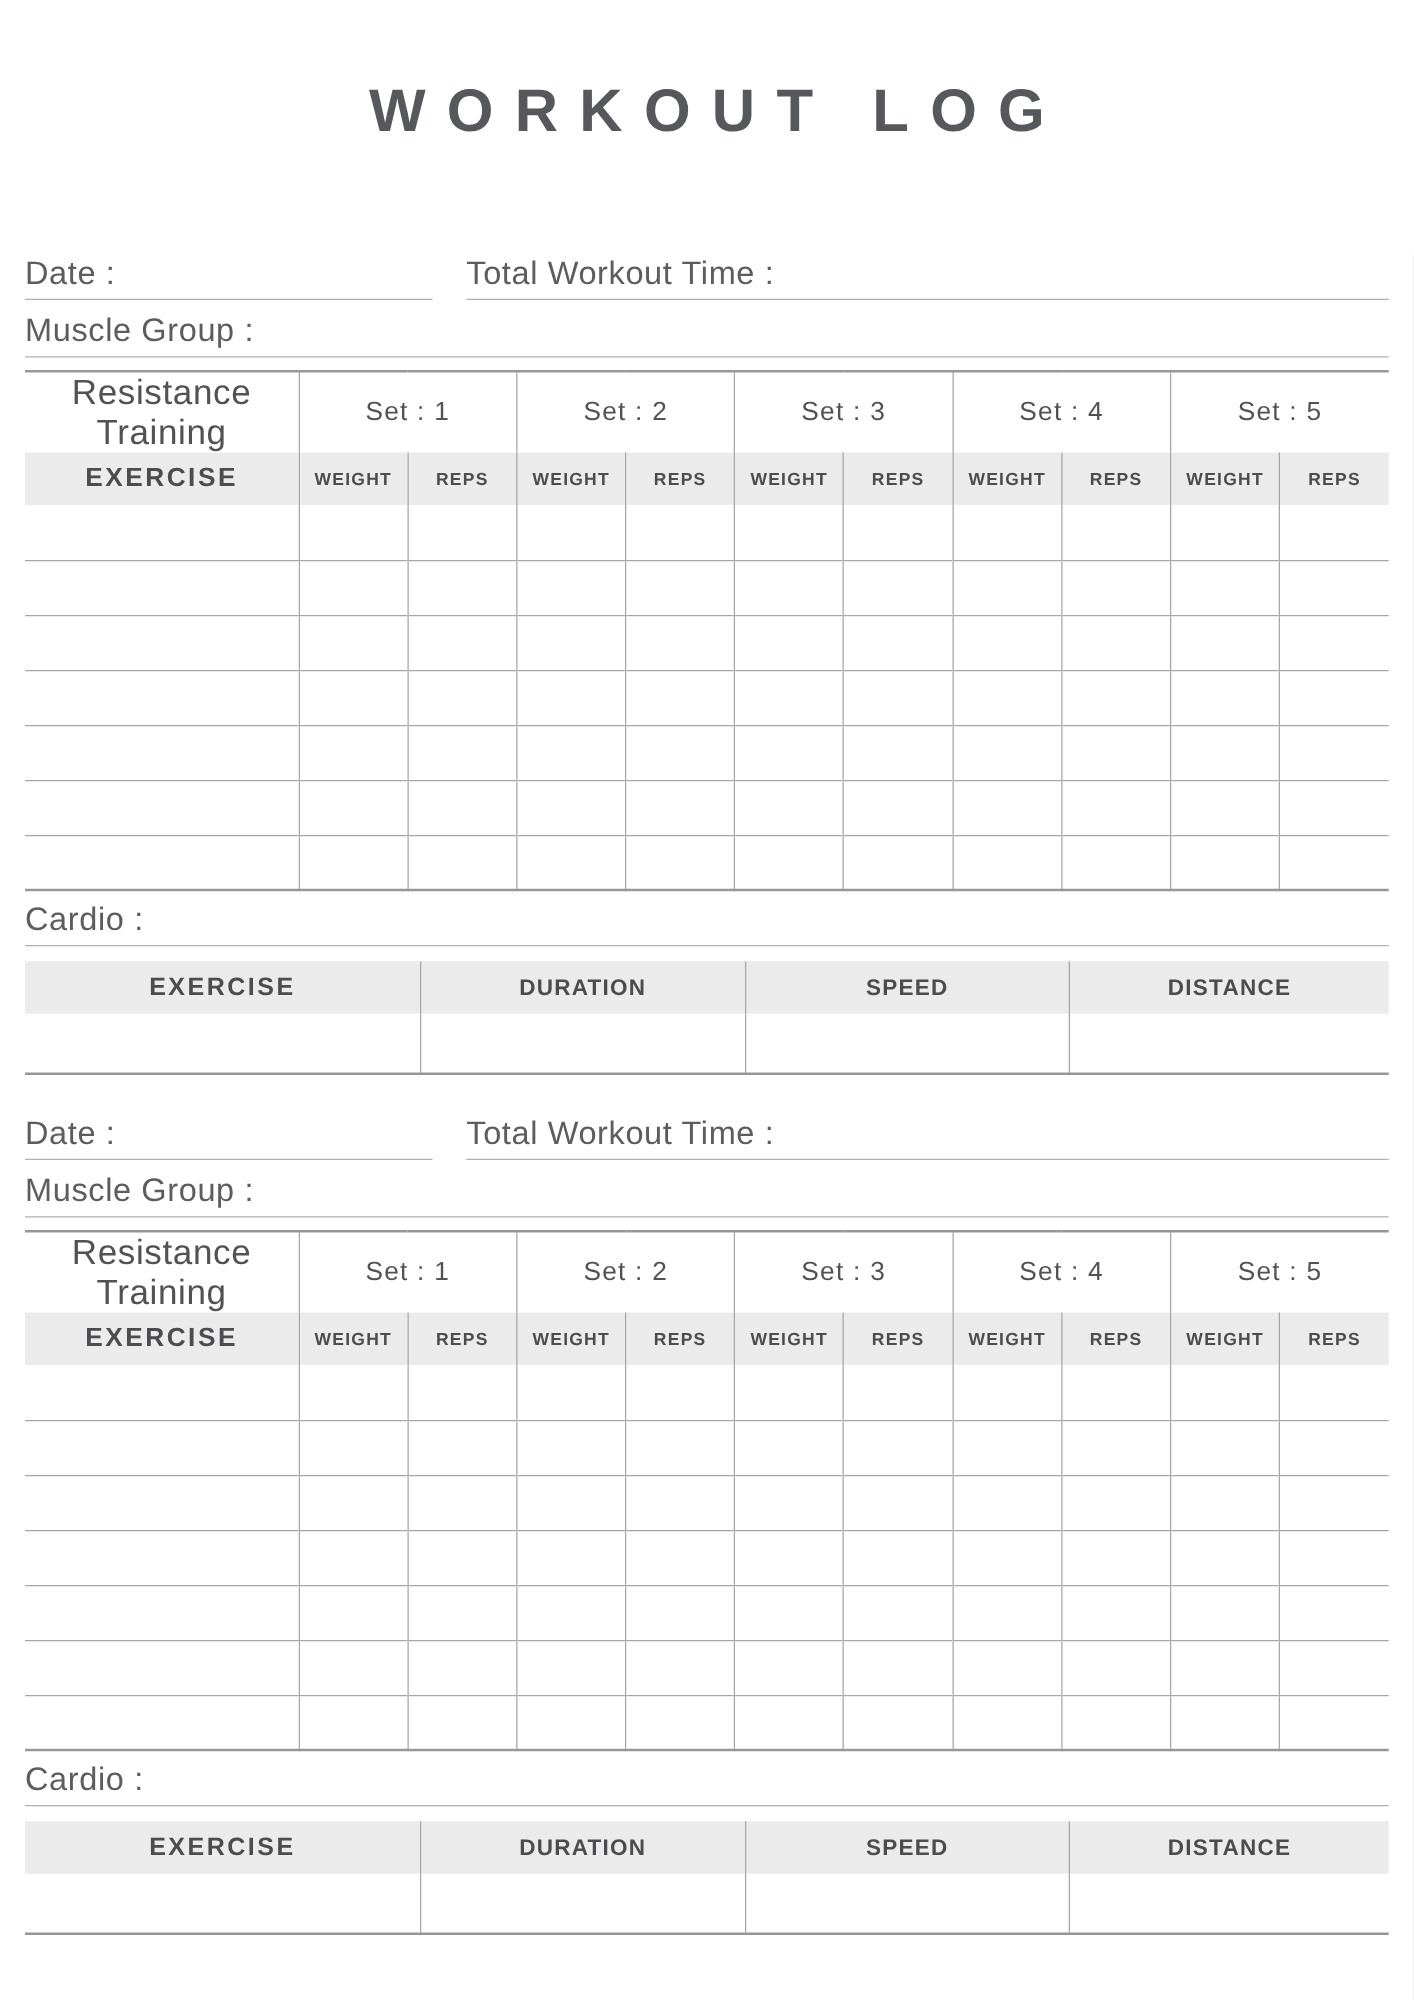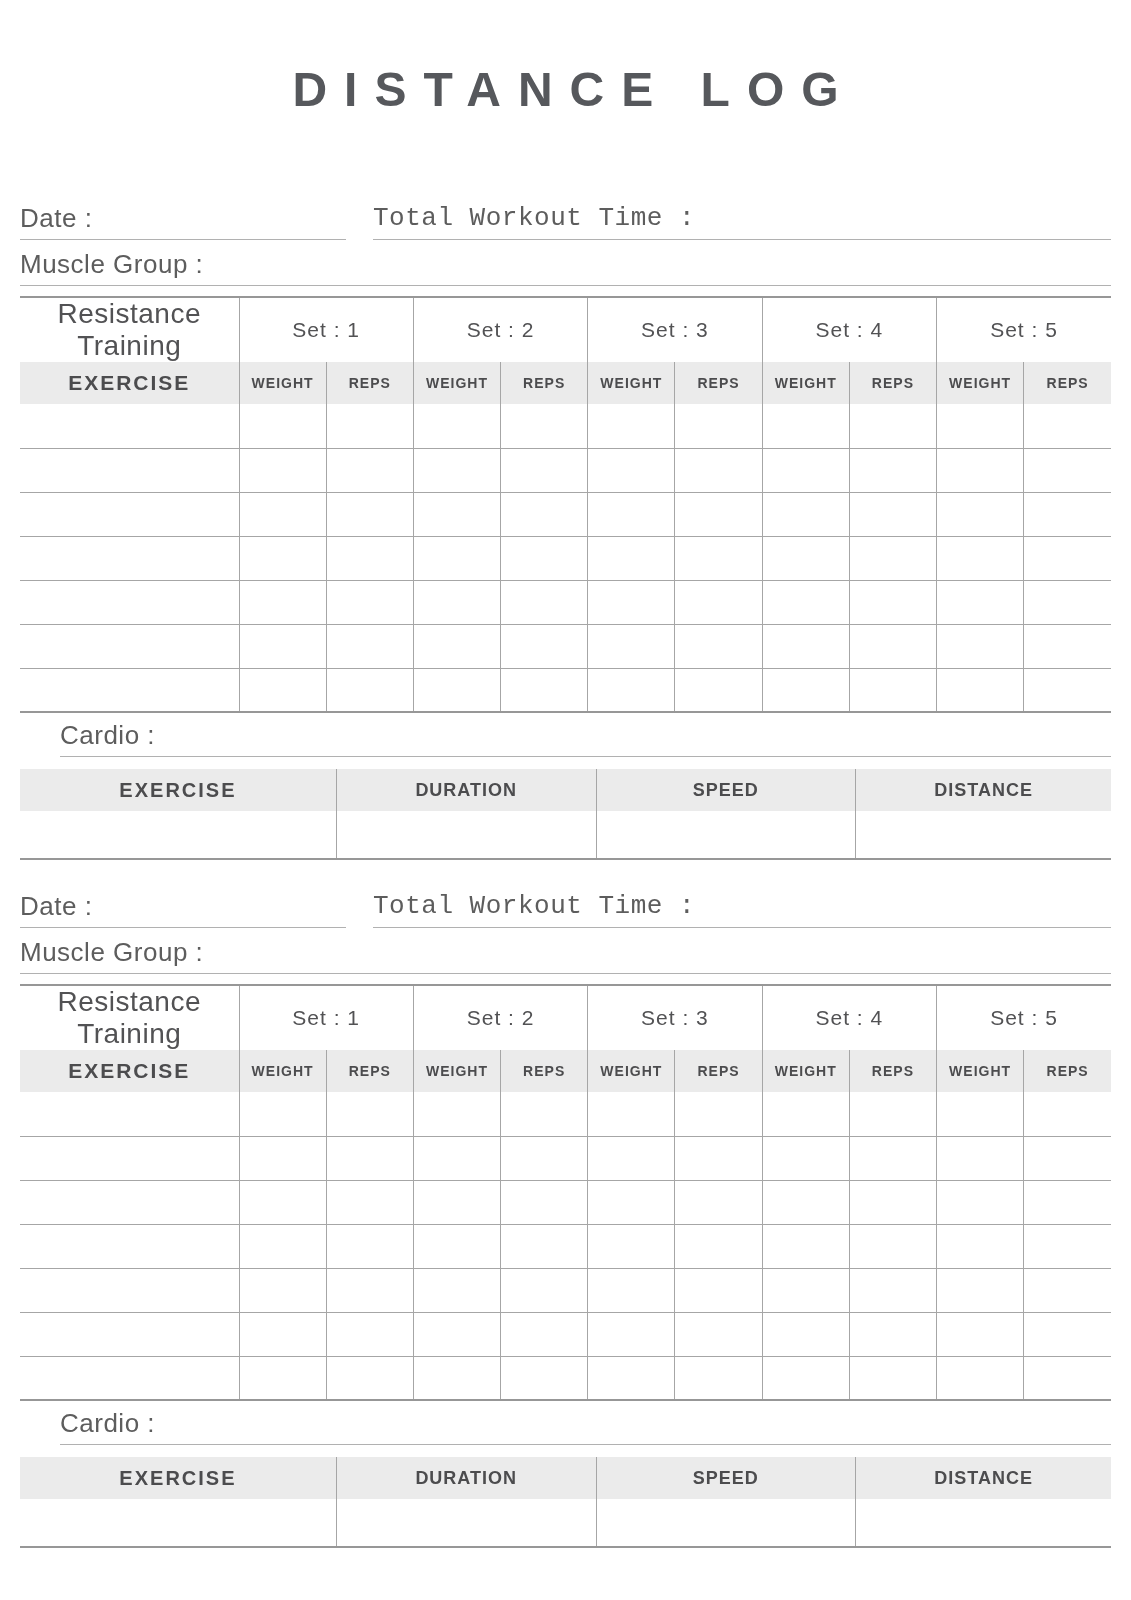--- a/index.html
+++ b/index.html
@@ -27,23 +27,23 @@
     color:var(--title-text);line-height:60px;
   }
   .field{border-bottom:1.5px solid var(--underline);padding-bottom:5px;}
   .field-label{
     font-size:26px;line-height:32px;color:var(--label-text);
     letter-spacing:0.5px;display:inline-block;
   }
   .field-row{display:flex;margin-top:82px;}
   .session + .session .field-row{margin-top:30px;}
   .date-field{width:326px;margin-right:27px;flex:none;}
-  .time-field{flex:1;font-family:Liberation Mono, monospace;}
+  .time-field{flex:1;}
   .muscle-field{margin-top:8px;}
-  .cardio-field{margin-top:6px;margin-left:40px;}
+  .cardio-field{margin-top:6px;}
 
   table{border-collapse:collapse;width:100%;table-layout:fixed;}
   .resistance-table{
     margin-top:10px;
     border-top:2px solid var(--strong-line);
     border-bottom:2px solid var(--strong-line);
   }
   .resistance-table .col-exercise{width:219px;}
   .set-row td{height:50px;text-align:center;vertical-align:middle;}
   .set-row .corner{
@@ -77,21 +77,21 @@
   }
   .cardio-table thead th.cardio-exercise-h{font-size:20px;letter-spacing:2px;}
   .cardio-table thead th + th{border-left:1.5px solid var(--grid-line);}
   .cardio-table tbody td{height:48px;border-left:1.5px solid var(--grid-line);}
   .cardio-table tbody td:first-child{border-left:none;}
 </style>
 </head>
 <body>
 
 <div class="page">
-  <div class="doc-title">DISTANCE LOG</div>
+  <div class="doc-title">WORKOUT LOG</div>
 
   <div class="inner">
 
     <section class="session">
 
       <div class="field-row">
         <div class="field date-field">
           <span class="field-label">Date :</span>
         </div>
         <div class="field time-field">

